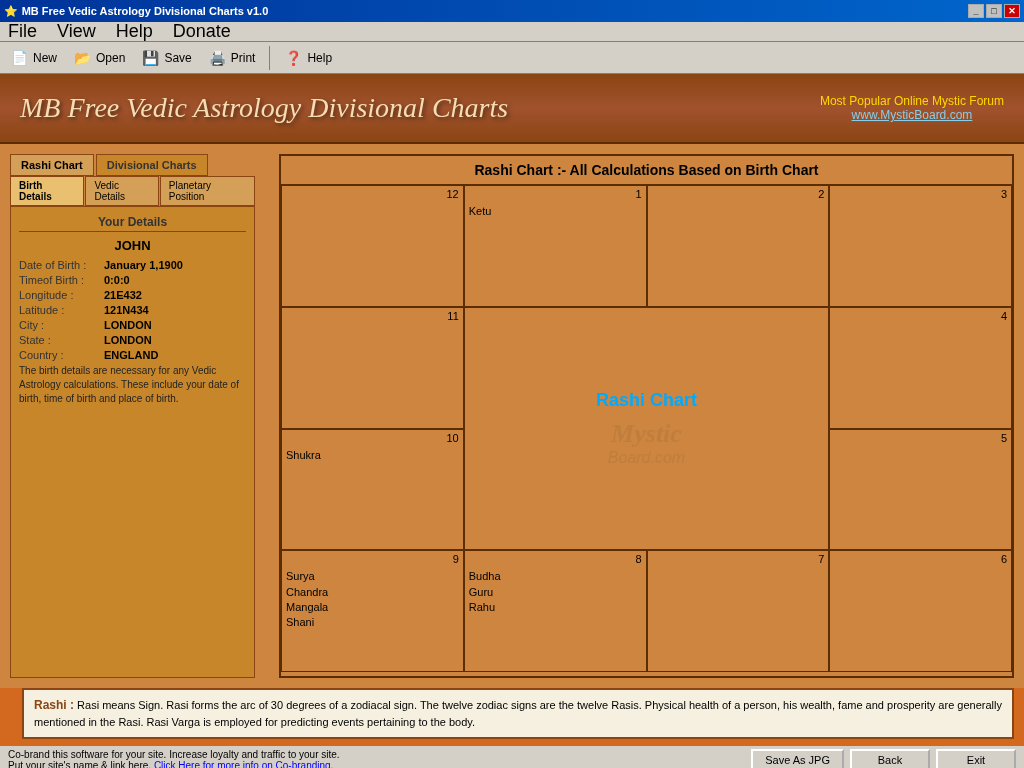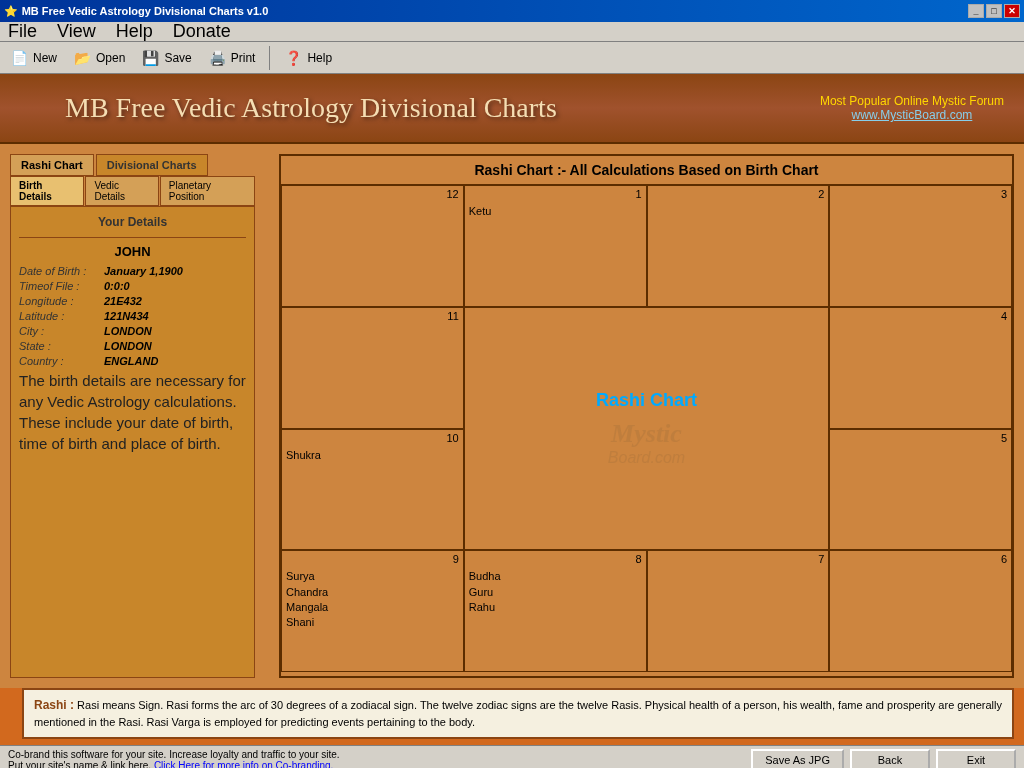--- a/index.html
+++ b/index.html
@@ -71,23 +71,23 @@
       height: 70px;
       display: flex;
       align-items: center;
       justify-content: space-between;
       padding: 0 20px;
       border-bottom: 2px solid #5c2d00;
     }
     .app-title {
       font-family: 'Times New Roman', serif;
       font-size: 28px;
+      font-style: italic;
       color: #f5deb3;
       text-shadow: 2px 2px 4px rgba(0,0,0,0.5);
-      margin-left: 45px;
     }
     .header-right {
       text-align: center;
       color: #ffd700;
       font-size: 12px;
     }
     .header-right a { color: #87ceeb; text-decoration: underline; cursor: pointer; }
 
     
     .main-content {
@@ -136,47 +136,46 @@
       background: #c8862a;
       padding: 8px;
       flex: 1;
     }
     .details-title {
       text-align: center;
       font-weight: bold;
       font-size: 12px;
       color: #333;
       border-bottom: 1px solid #8B4513;
-      padding-bottom: 8px;
+      padding-bottom: 2px;
       margin-bottom: 6px;
     }
     .user-name {
       text-align: center;
       font-weight: bold;
       font-size: 13px;
       color: black;
       margin-bottom: 6px;
     }
     .detail-row {
       display: flex;
       margin-bottom: 3px;
       font-size: 11px;
-      font-style: italic;
     }
     .detail-label { width: 85px; color: #333; }
     .detail-value { color: black; font-weight: bold; }
 
     .about-you-title {
       color: #00aaff;
       font-size: 14px;
       font-weight: bold;
       margin: 10px 0 6px 0;
     }
     .about-you-text {
-      font-size: 15px;
+      font-size: 10px;
       color: #222;
       line-height: 1.4;
     }
 
     
     .right-panel {
       flex: 1;
       border: 2px solid #5c2d00;
       background: #cd853f;
     }
@@ -350,21 +349,21 @@
       </div>
 
       <div class="details-panel">
         <div class="details-title">Your Details</div>
         <div class="user-name">JOHN</div>
         <div class="detail-row">
           <span class="detail-label">Date of Birth :</span>
           <span class="detail-value">January 1,1900</span>
         </div>
         <div class="detail-row">
-          <span class="detail-label">Timeof File :</span>
+          <span class="detail-label">Timeof Birth :</span>
           <span class="detail-value">0:0:0</span>
         </div>
         <div class="detail-row">
           <span class="detail-label">Longitude :</span>
           <span class="detail-value">21E432</span>
         </div>
         <div class="detail-row">
           <span class="detail-label">Latitude :</span>
           <span class="detail-value">121N434</span>
         </div>

